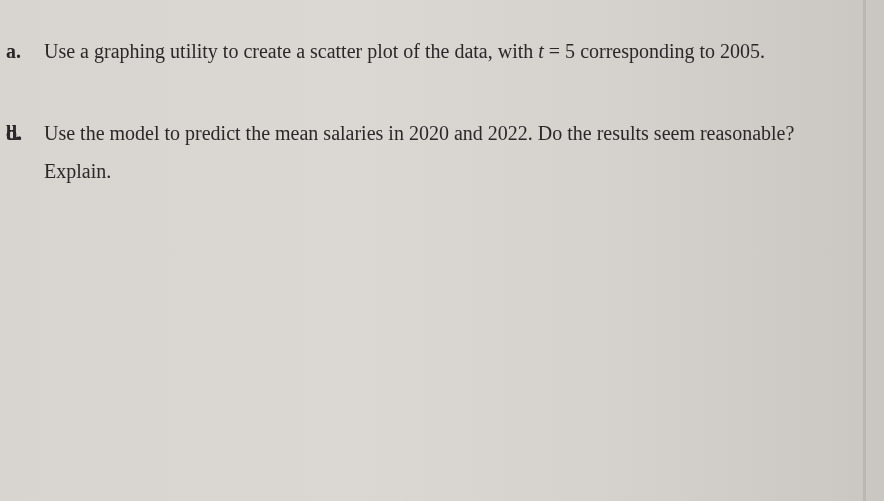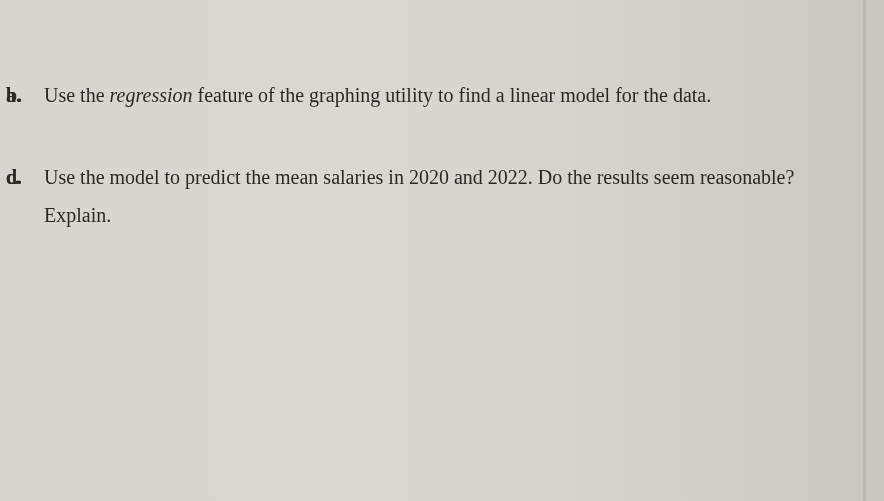--- a/index.html
+++ b/index.html
@@ -51,17 +51,17 @@
       font-family: 'Times New Roman', serif;
     }
     .eq {
       font-style: normal;
     }
   </style>
 </head>
 <body>
 
 <ol id="list">
-    <li class="item"><span class="marker">a.</span></li>
-    <li class="item"><span class="marker">b.</span><span><span>Use the </span><span class="italic">regression</span><span> feature of the graphing utility to find a linear model for the data.</span></span></li>
+    <li class="item"><span class="marker">a.</span><span><span>Use a graphing utility to create a scatter plot of the data, with </span><span class="math">t</span><span class="eq"> = 5</span><span> corresponding to 2005.</span></span></li>
+    <li class="item"><span class="marker">b.</span></li>
     <li class="item"><span class="marker">c.</span></li>
     <li class="item"><span class="marker">d.</span><span><span>Use the model to predict the mean salaries in 2020 and 2022. Do the results seem reasonable? Explain.</span></span></li>
   </ol>
 
 </body></html>

